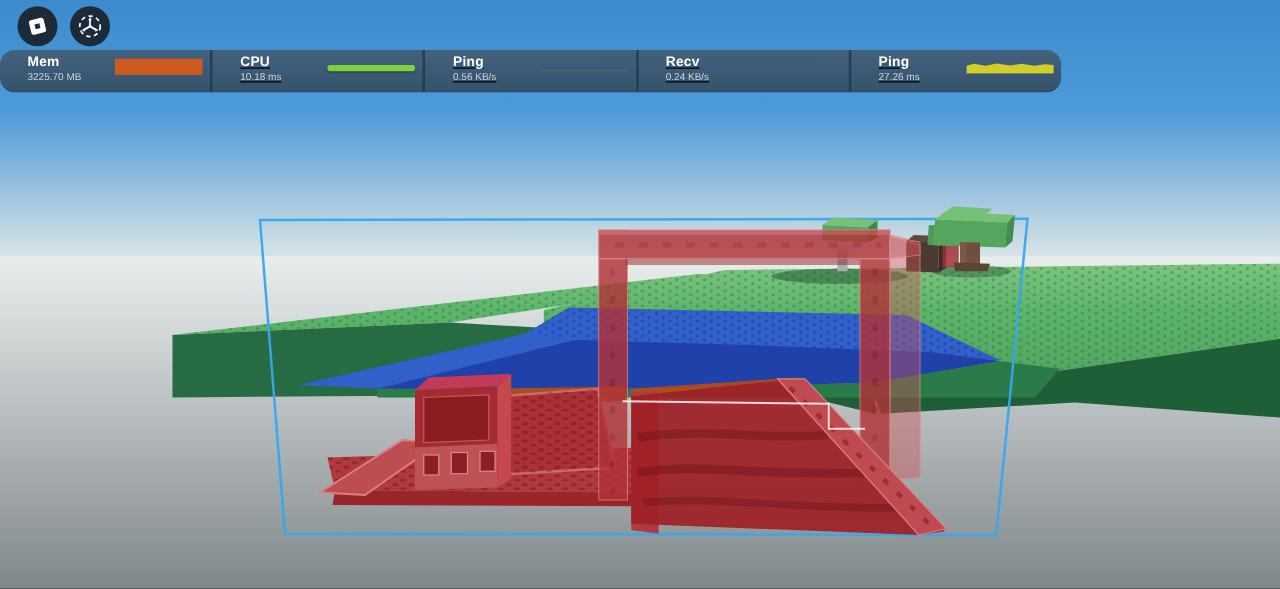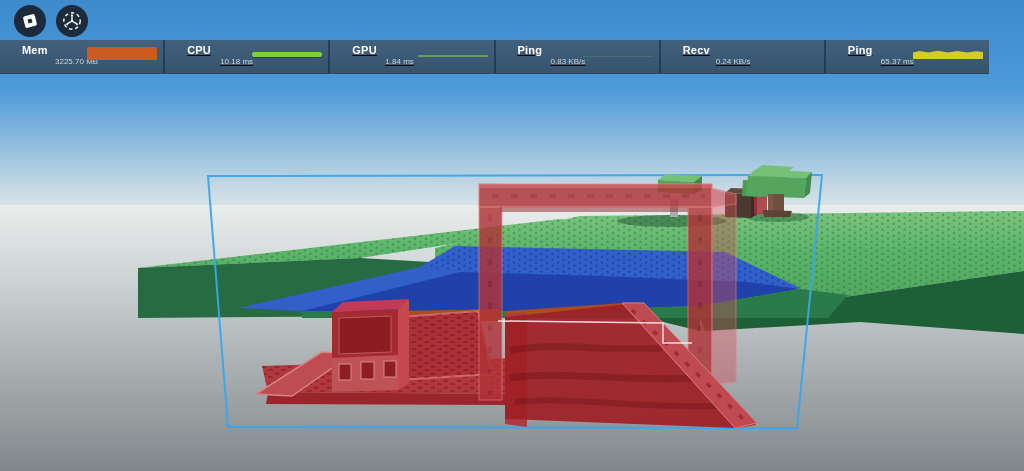--- a/index.html
+++ b/index.html
@@ -7,27 +7,27 @@
     font-family:"Liberation Sans","DejaVu Sans",sans-serif;}
   #scene-svg{position:absolute;left:0;top:0;width:1024px;height:471px;display:block;}
 
   
   .round-btn{position:absolute;top:5px;width:32px;height:32px;border-radius:50%;
     display:flex;align-items:center;justify-content:center;cursor:pointer;z-index:30;}
   #btn-roblox{left:14px;}
   #btn-orbit{left:56px;}
 
   
-  #stats-bar{position:absolute;left:0;top:40px;width:989px;height:33px;z-index:20;
+  #stats-bar{position:absolute;left:0;top:40px;width:849px;height:33px;z-index:20;
     display:flex;border-bottom:1px solid rgba(20,40,60,.45);
-    background:linear-gradient(#42617d,#36536d);}
+    background:linear-gradient(#42617d,#36536d);border-radius:12px;}
   .stat-cell{position:relative;flex:1 1 0;padding:4px 0 0 22px;box-sizing:border-box;}
   .stat-cell + .stat-cell{border-left:2px solid rgba(30,52,72,.75);text-decoration:underline;}
   .stat-label{display:block;font-size:11px;font-weight:bold;color:#fff;line-height:12px;letter-spacing:.2px;}
-  .stat-value{display:block;font-size:8px;color:#c9d5dd;line-height:10px;margin-top:1px;margin-left:33px;}
+  .stat-value{display:block;font-size:8px;color:#c9d5dd;line-height:10px;margin-top:1px;}
   .graph{position:absolute;right:6px;width:70px;}
   .graph-area{top:7px;height:13px;border-radius:1px;}
   .graph-bar{top:12px;height:5px;border-radius:2px;box-shadow:0 1px 1px rgba(0,0,0,.3);}
   .graph-line{top:15px;height:2px;}
   .graph-faint{top:16px;height:1px;opacity:.45;}
   .graph-ping{top:8px;height:11px;
     clip-path:polygon(0 42%,9% 28%,22% 42%,35% 26%,50% 40%,63% 28%,78% 42%,90% 30%,100% 36%,100% 100%,0 100%);}
 </style>
 </head>
 <body>
@@ -186,37 +186,32 @@
       <span class="stat-value">3225.70 MB</span>
       <div class="graph graph-area" style="background: rgb(205, 90, 33);"></div>
     </div>
 
     <div class="stat-cell">
       <span class="stat-label">CPU</span>
       <span class="stat-value">10.18 ms</span>
       <div class="graph graph-bar" style="background: rgb(126, 209, 57);"></div>
     </div>
 
-    <div class="stat-cell">
-      <span class="stat-label">GPU</span>
-      <span class="stat-value">1.84 ms</span>
-      <div class="graph graph-line" style="background: rgb(100, 161, 86);"></div>
-    </div>
 
     <div class="stat-cell">
       <span class="stat-label">Ping</span>
-      <span class="stat-value">0.83 KB/s</span>
+      <span class="stat-value">0.56 KB/s</span>
       <div class="graph graph-faint" style="background: rgb(88, 132, 122);"></div>
     </div>
 
     <div class="stat-cell">
       <span class="stat-label">Recv</span>
       <span class="stat-value">0.24 KB/s</span>
     </div>
 
     <div class="stat-cell">
       <span class="stat-label">Ping</span>
-      <span class="stat-value">65.37 ms</span>
+      <span class="stat-value">27.26 ms</span>
       <div class="graph graph-ping" style="background: rgb(211, 205, 42);"></div>
     </div>
 
   </div>
 </div>
 
 </body></html>

